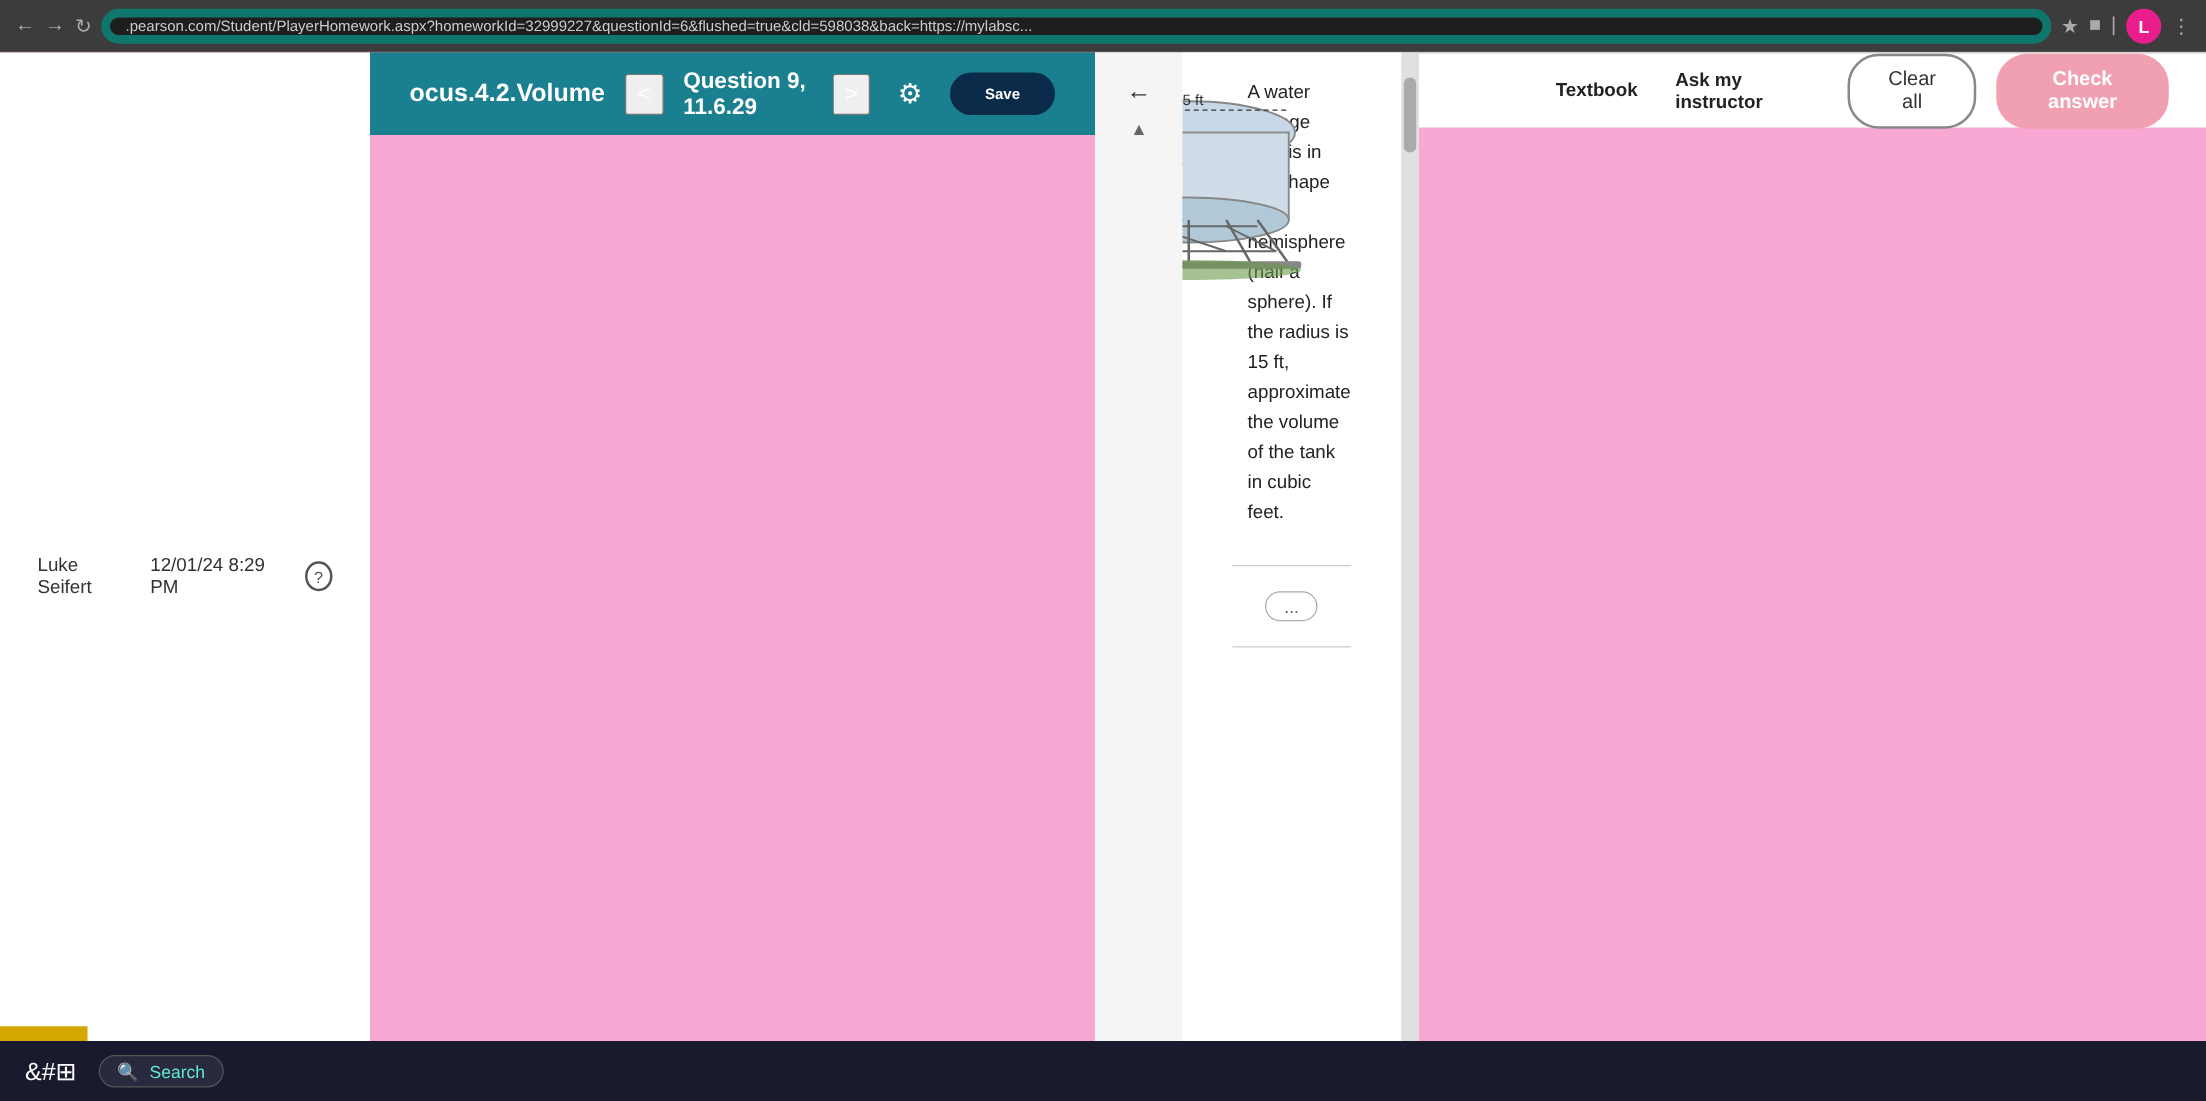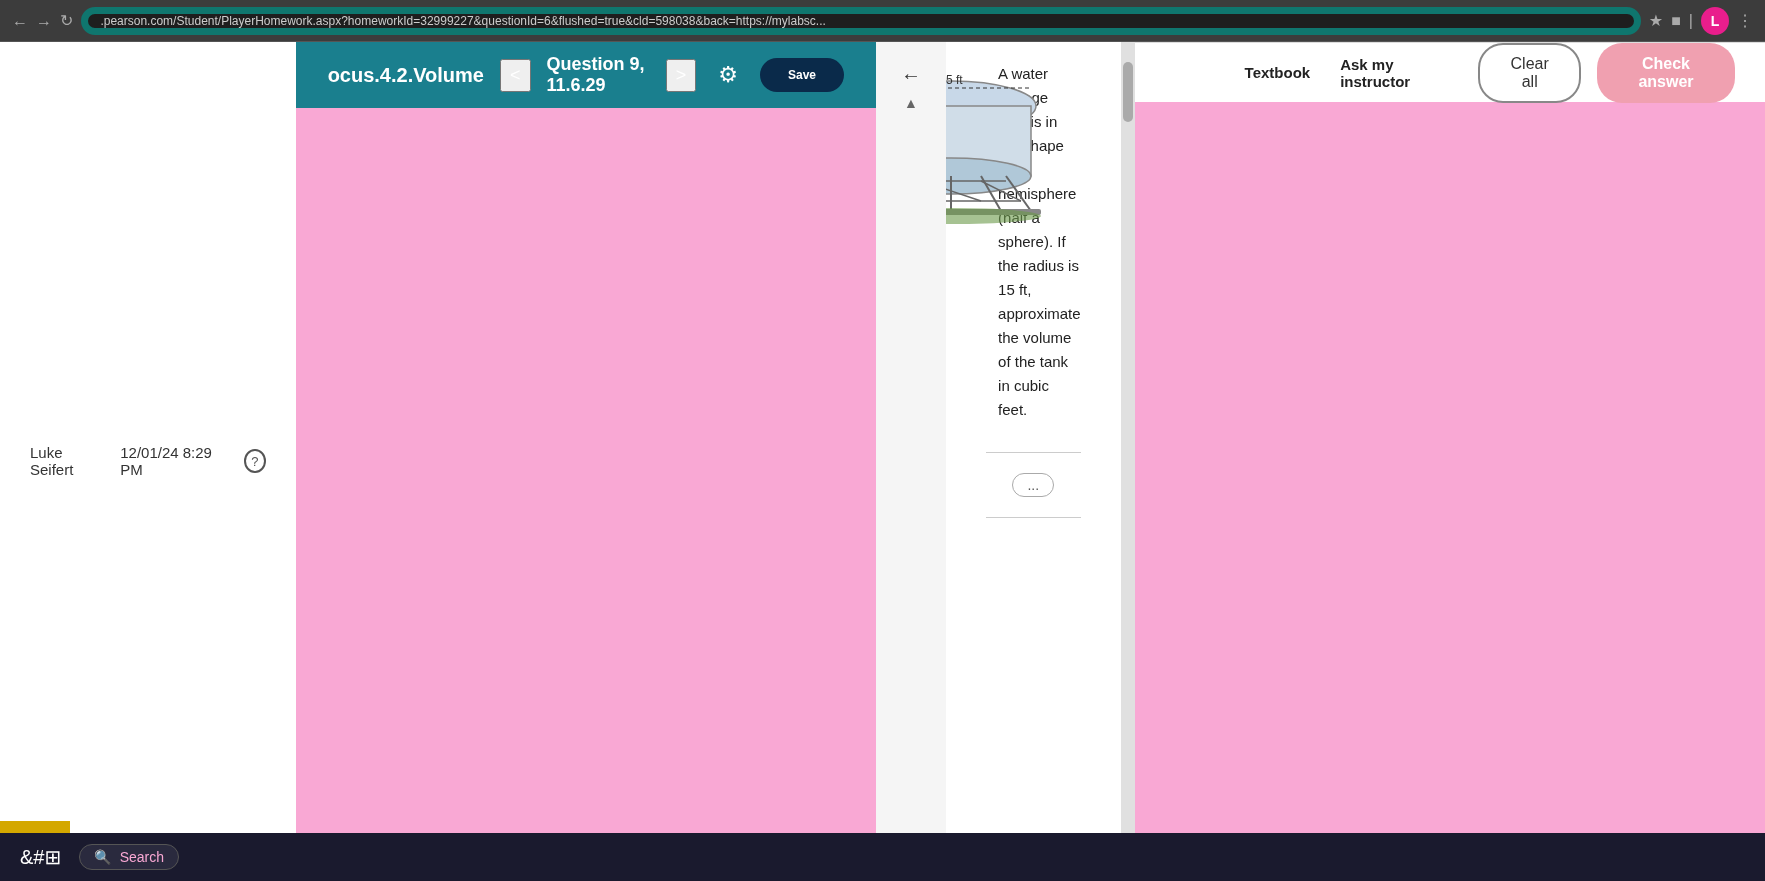--- a/index.html
+++ b/index.html
@@ -308,21 +308,21 @@
       background: #2a2a3e;
       border: 1px solid #555;
       border-radius: 20px;
       display: flex;
       align-items: center;
       padding: 4px 14px;
       gap: 8px;
       cursor: pointer;
     }
     .taskbar-search-icon { color: #aaa; font-size: 14px; }
-    .taskbar-search-text { color: #f9a8d4; font-size: 14px; }
+    .taskbar-search-text { color: #5eead4; font-size: 14px; }
 
     
     .yellow-accent {
       position: absolute;
       left: 0;
       bottom: 0;
       width: 70px;
       height: 60px;
       background: #d4a800;
     }

